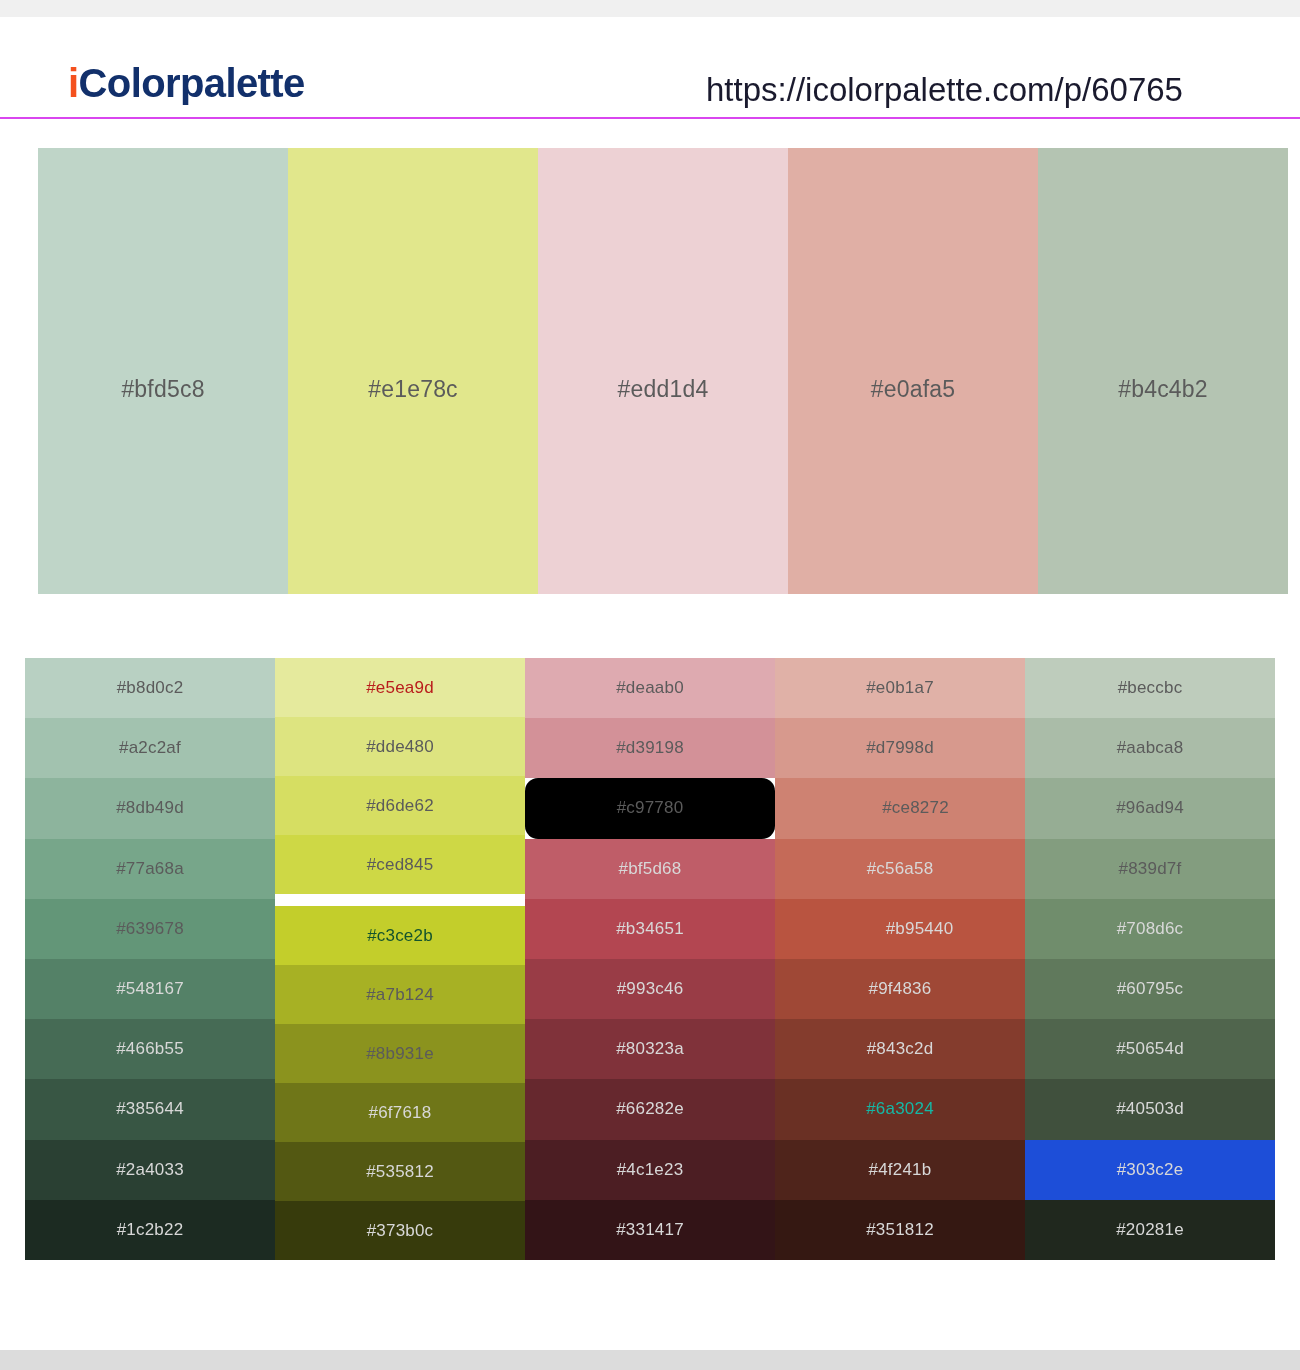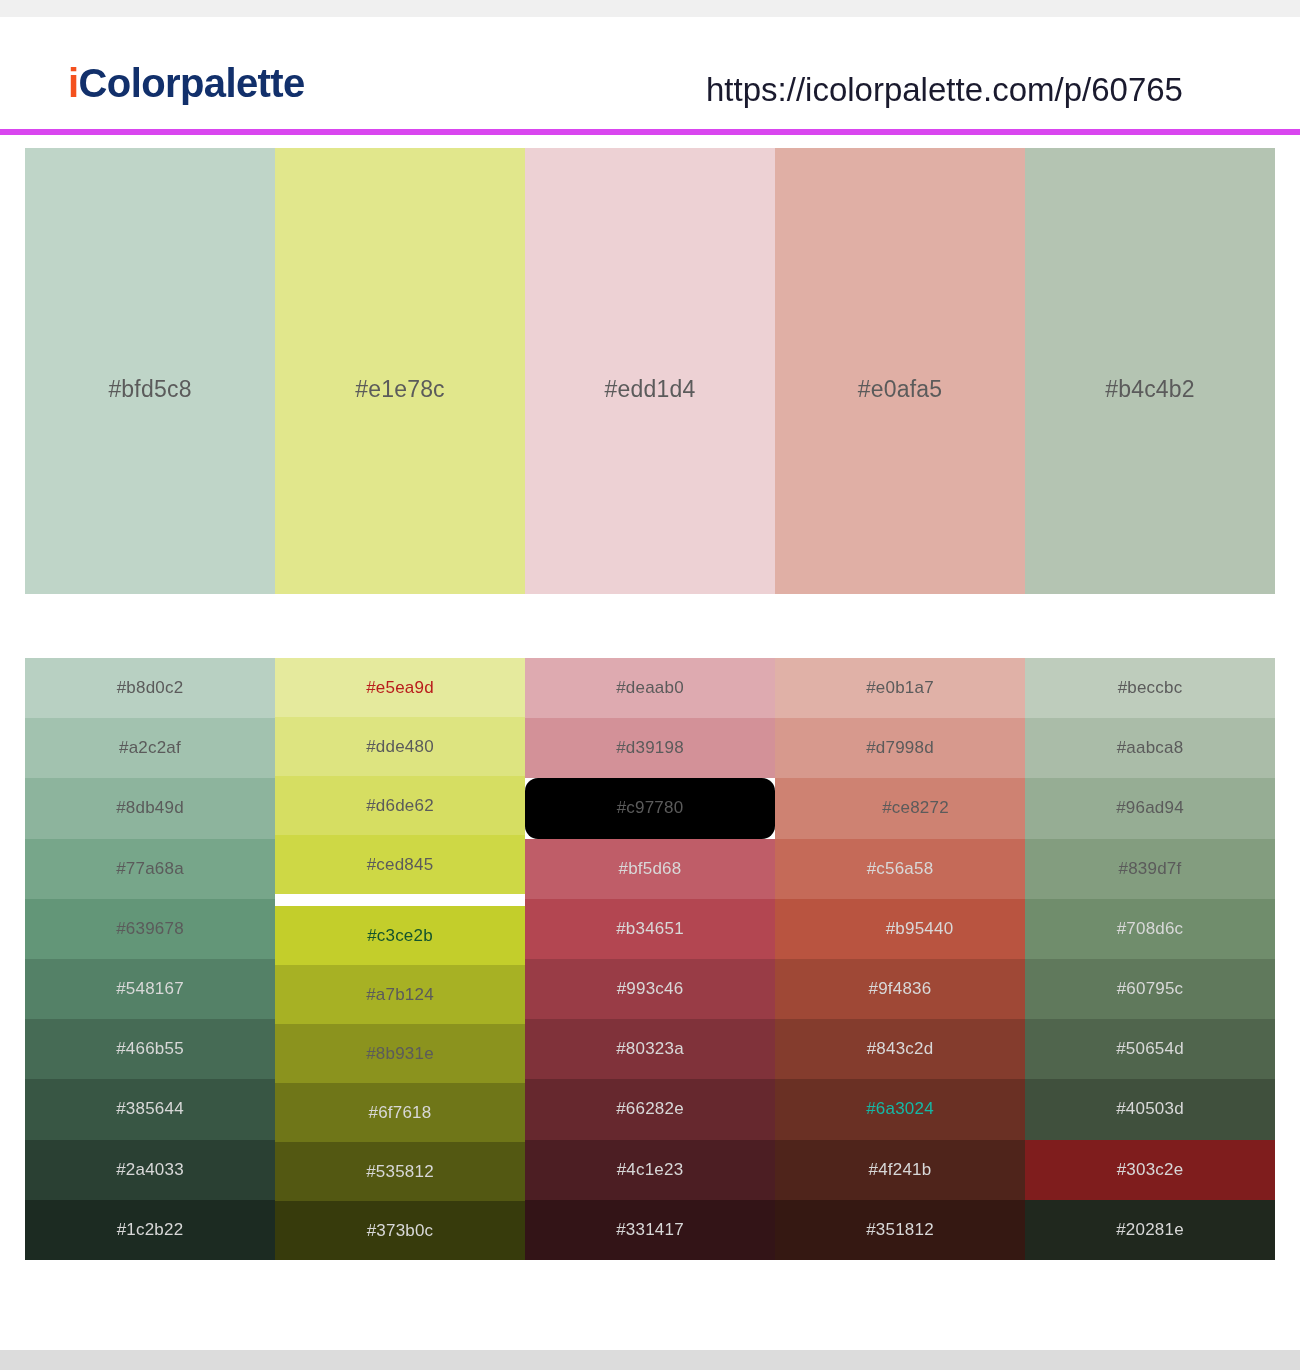--- a/index.html
+++ b/index.html
@@ -25,23 +25,23 @@
     width: 1300px;
     height: 17px;
     background: #f0f0f0;
   }
 
   
   .header {
     position: absolute;
     top: 17px; left: 0;
     width: 1300px;
-    height: 118px;
+    height: 102px;
     background: #ffffff;
-    border-bottom: 6px solid #d946ef;
+    border-bottom: 2px solid #d946ef;
   }
   .logo {
     position: absolute;
     left: 68px;
     top: 46px;
     font-size: 40px;
     font-weight: bold;
     letter-spacing: -0.6px;
     line-height: 1;
     white-space: nowrap;
@@ -54,21 +54,21 @@
     top: 54px;
     font-size: 33px;
     color: #1a1a2e;
     font-family: "Liberation Sans", "DejaVu Sans", sans-serif;
     white-space: nowrap;
   }
 
   
   .hero {
     position: absolute;
-    left: 25px;
+    left: 38px;
     top: 148px;
     width: 1250px;
     height: 420px;
     display: flex;
   }
   .hero-swatch {
     width: 250px;
     height: 446px;
     position: relative;
   }
@@ -202,20 +202,20 @@
       </div>
       <div class="grid-col">
         <div class="grid-cell" style="background: rgb(190, 204, 188); color: rgb(91, 91, 91);">#beccbc</div>
         <div class="grid-cell" style="background: rgb(170, 188, 168); color: rgb(91, 91, 91);">#aabca8</div>
         <div class="grid-cell" style="background: rgb(150, 173, 148); color: rgb(91, 91, 91);">#96ad94</div>
         <div class="grid-cell" style="background: rgb(131, 157, 127); color: rgb(91, 91, 91);">#839d7f</div>
         <div class="grid-cell" style="background: rgb(112, 141, 108); color: rgb(216, 216, 216);">#708d6c</div>
         <div class="grid-cell" style="background: rgb(96, 121, 92); color: rgb(216, 216, 216);">#60795c</div>
         <div class="grid-cell" style="background: rgb(80, 101, 77); color: rgb(216, 216, 216);">#50654d</div>
         <div class="grid-cell" style="background: rgb(64, 80, 61); color: rgb(216, 216, 216);">#40503d</div>
-        <div class="grid-cell" style="background: #7f1d1d; color: rgb(216, 216, 216);">#303c2e</div>
+        <div class="grid-cell" style="background: #1d4ed8; color: rgb(216, 216, 216);">#303c2e</div>
         <div class="grid-cell" style="background: rgb(32, 40, 30); color: rgb(216, 216, 216);">#20281e</div>
       </div>
     </div>
 
   <div class="footer-strip"></div>
 
 </div>
 
 </body></html>

